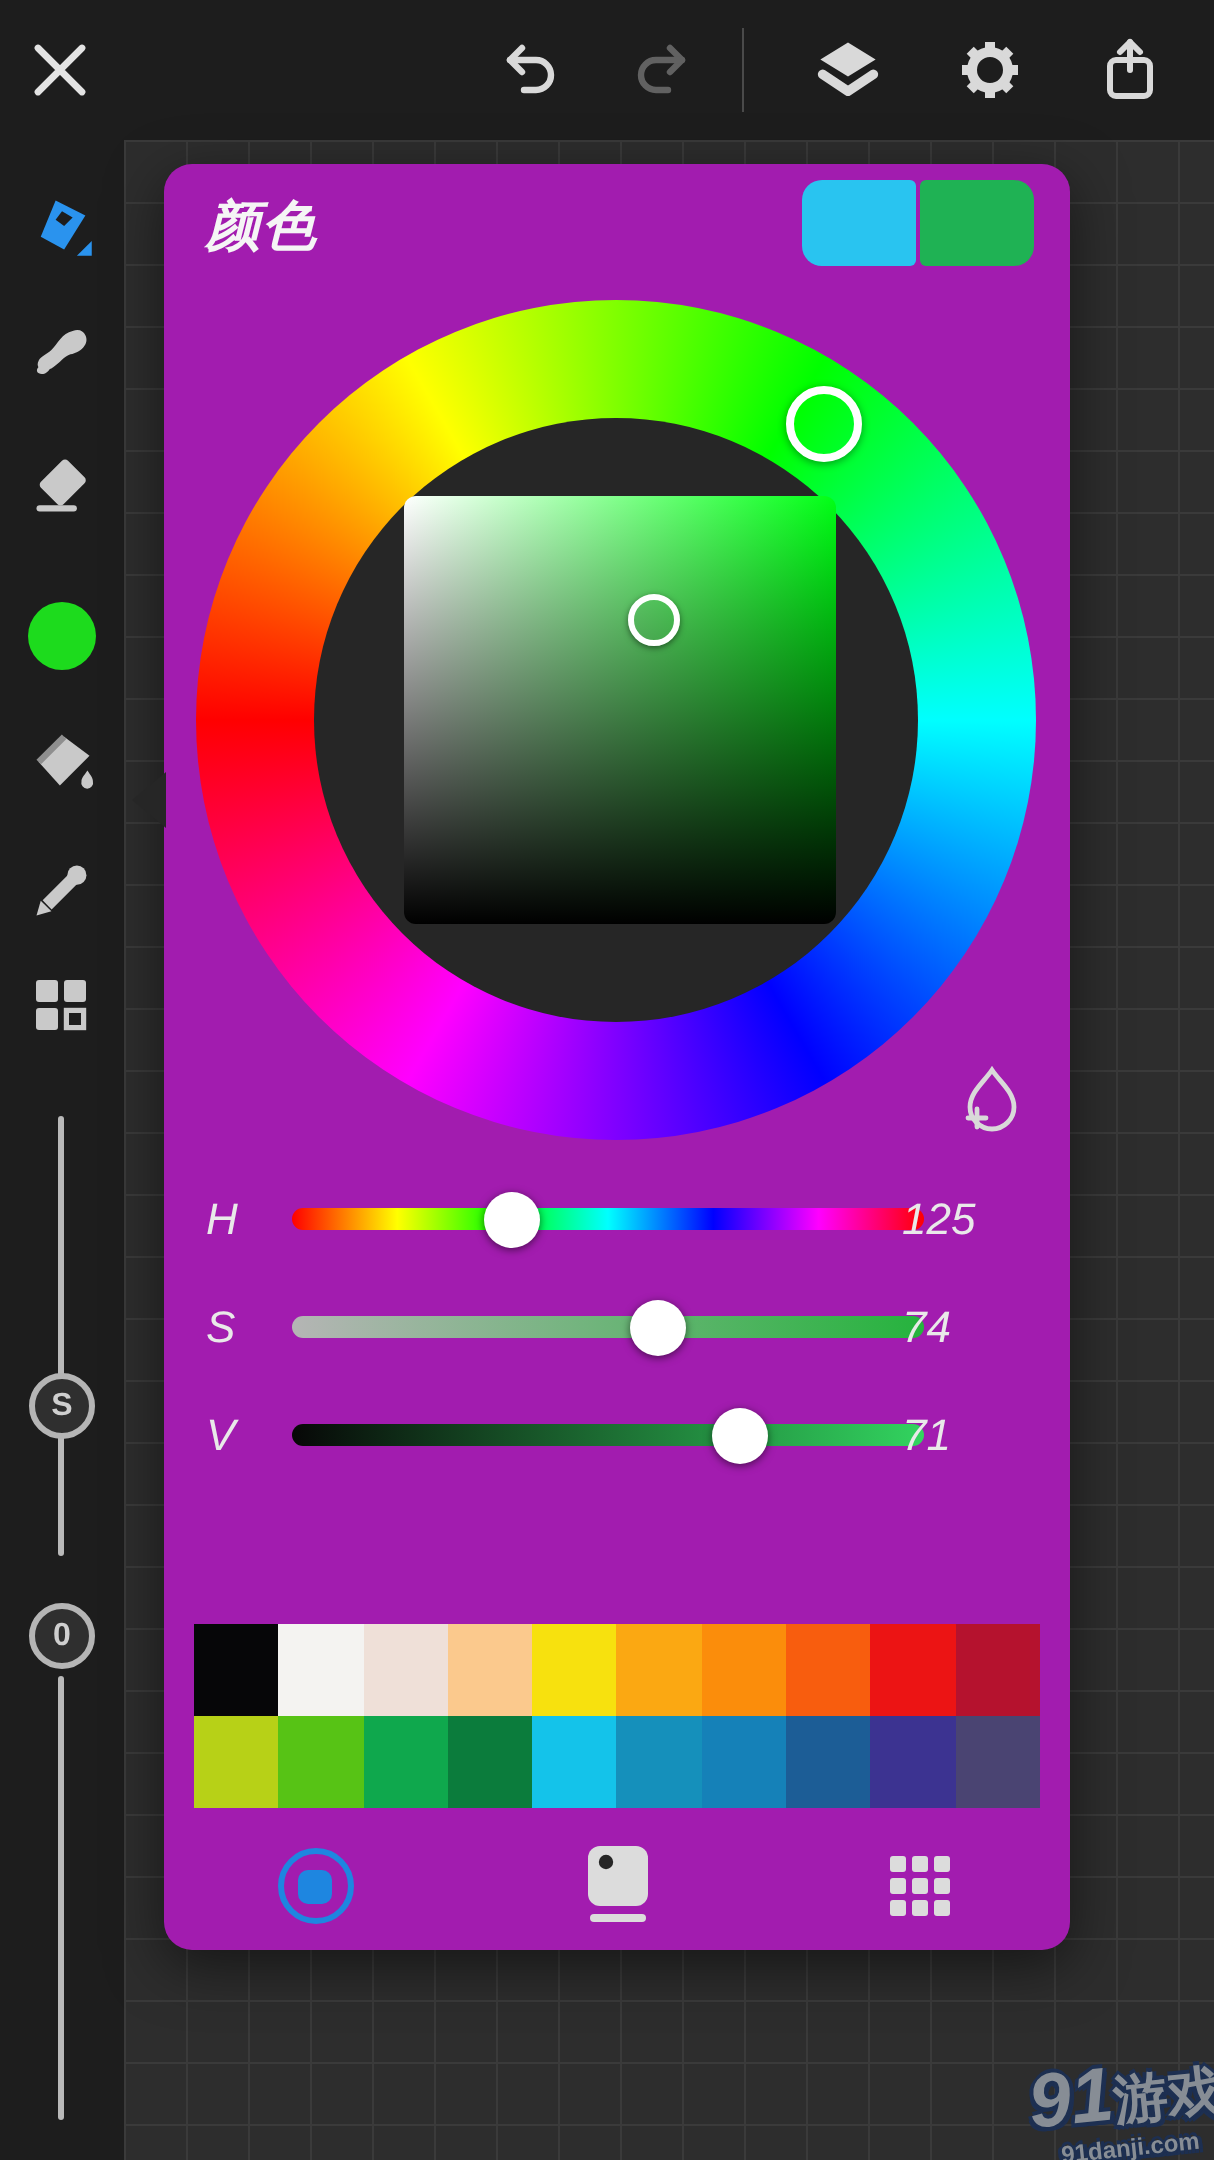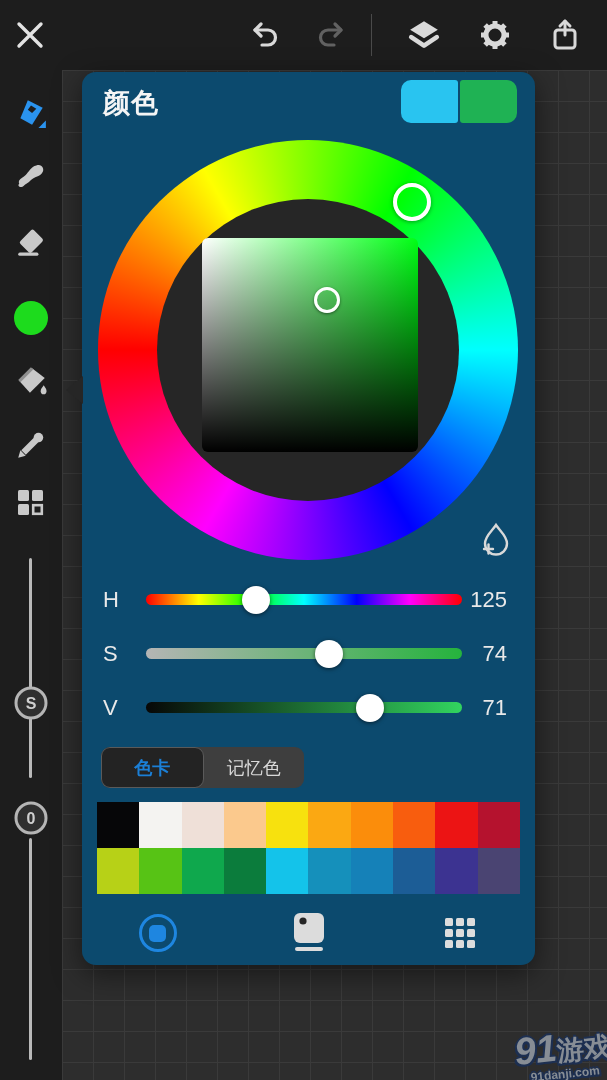--- a/index.html
+++ b/index.html
@@ -21,22 +21,22 @@
   
   .sidebar{position:absolute;left:0;top:70px;width:62px;height:1010px;background:#1d1d1d;z-index:6;}
   .tool{position:absolute;left:50%;transform:translateX(-50%);width:40px;height:40px;display:flex;align-items:center;justify-content:center;cursor:pointer;}
   .color-dot{width:34px;height:34px;border-radius:50%;}
   .vtrack{position:absolute;left:29px;width:3px;background:#b9b9b9;border-radius:2px;}
   .vhandle{position:absolute;left:50%;transform:translate(-50%,-50%);width:33px;height:33px;border-radius:50%;
     background:#2f2f2f;border:3px solid #b5b5b5;color:#cfcfcf;font-size:16px;font-weight:bold;
     display:flex;align-items:center;justify-content:center;cursor:pointer;}
 
   
-  .panel{position:absolute;left:82px;top:72px;width:453px;height:893px;background:#0c4a6e;border-radius:14px;
-    box-shadow:0 8px 28px rgba(0,0,0,.5);z-index:10;}
+  .panel{position:absolute;left:82px;top:82px;width:453px;height:893px;background:#a21caf;border-radius:14px;
+    box-shadow:0 8px 28px rgba(0,0,0,.5);z-index:10;font-style:italic;}
   .panel-arrow{position:absolute;left:-16px;top:304px;width:0;height:0;
     border-top:14px solid transparent;border-bottom:14px solid transparent;border-right:17px solid #262626;}
   .panel-title{position:absolute;left:21px;top:13px;font-size:27px;font-weight:700;color:#f5f5f5;letter-spacing:1px;}
   .swpair{position:absolute;right:18px;top:8px;display:flex;gap:2px;}
   .swpair .sw{width:57px;height:43px;cursor:pointer;}
   .sw.left{border-radius:10px 3px 3px 10px;}
   .sw.right{border-radius:3px 10px 10px 3px;}
 
   
   .wheel{position:absolute;left:16px;top:68px;width:420px;height:420px;}
@@ -56,21 +56,21 @@
 
   
   .slider-row{position:absolute;left:0;width:453px;height:30px;}
   .slider-row .lab{position:absolute;left:21px;top:2px;font-size:22px;color:#e9e9e9;}
   .slider-row .track{position:absolute;left:64px;top:9px;width:316px;height:11px;border-radius:6px;cursor:pointer;}
   .track.h{background:linear-gradient(to right,#f00,#ff0,#0f0,#0ff,#00f,#f0f,#f00);}
   .track.s{background:linear-gradient(to right,#b5b5b5,#25b33d);}
   .track.v{background:linear-gradient(to right,#070707,#32d45f);}
   .knob{position:absolute;top:50%;width:28px;height:28px;border-radius:50%;background:#fff;
     transform:translate(-50%,-50%);box-shadow:0 1px 4px rgba(0,0,0,.55);cursor:pointer;}
-  .slider-row .val{position:absolute;right:28px;top:2px;width:56px;text-align:right;font-size:22px;color:#e9e9e9;}
+  .slider-row .val{position:absolute;right:28px;top:2px;width:56px;text-align:left;font-size:22px;color:#e9e9e9;}
 
   
   .tabs{position:absolute;left:19px;top:675px;width:203px;height:41px;background:#3e3e3e;border-radius:9px;display:flex;overflow:hidden;}
   .tab{flex:1;display:flex;align-items:center;justify-content:center;font-size:18px;color:#d9d9d9;cursor:pointer;}
   .tab.active{background:#232323;border:1px solid #5a5a5a;border-radius:9px;color:#1b7fd6;font-weight:700;}
 
   
   .palette{position:absolute;left:15px;top:730px;width:423px;}
   .prow{display:flex;height:46px;}
   .pcell{flex:1;cursor:pointer;}
@@ -254,24 +254,20 @@
       <span class="val">74</span>
     </div>
     <div class="slider-row" style="top:621px;">
       <span class="lab">V</span>
       <div class="track v">
           <div class="knob" style="left: 71%;"></div>
         </div>
       <span class="val">71</span>
     </div>
 
-    <div class="tabs">
-      <div class="tab active">色卡</div>
-      <div class="tab">记忆色</div>
-    </div>
 
     <div class="palette" id="palette">
         <div class="prow">
           <div class="pcell" style="background: rgb(6, 6, 8);"></div>
           <div class="pcell" style="background: rgb(244, 243, 241);"></div>
           <div class="pcell" style="background: rgb(239, 224, 216);"></div>
           <div class="pcell" style="background: rgb(251, 201, 141);"></div>
           <div class="pcell" style="background: rgb(247, 225, 14);"></div>
           <div class="pcell" style="background: rgb(251, 168, 18);"></div>
           <div class="pcell" style="background: rgb(251, 141, 11);"></div>

